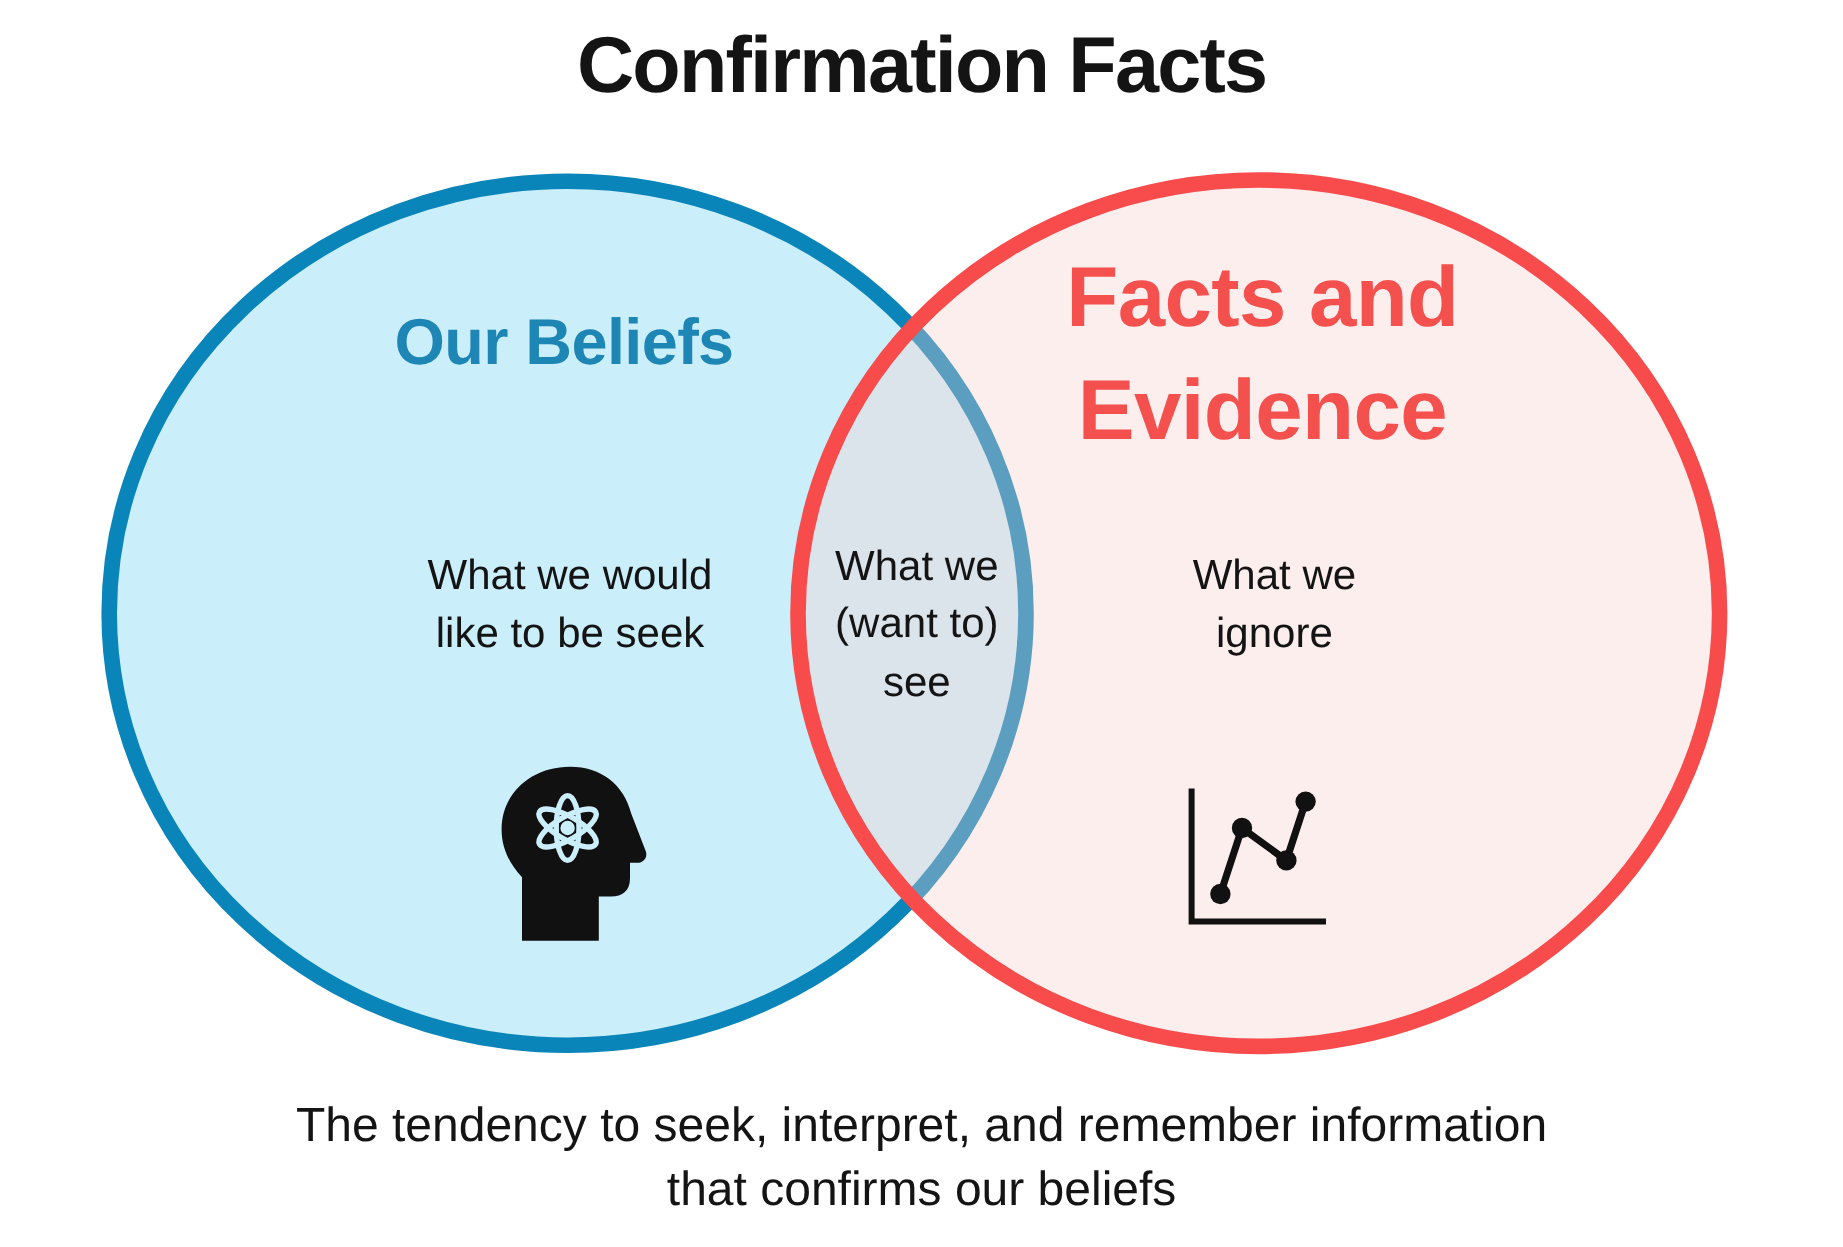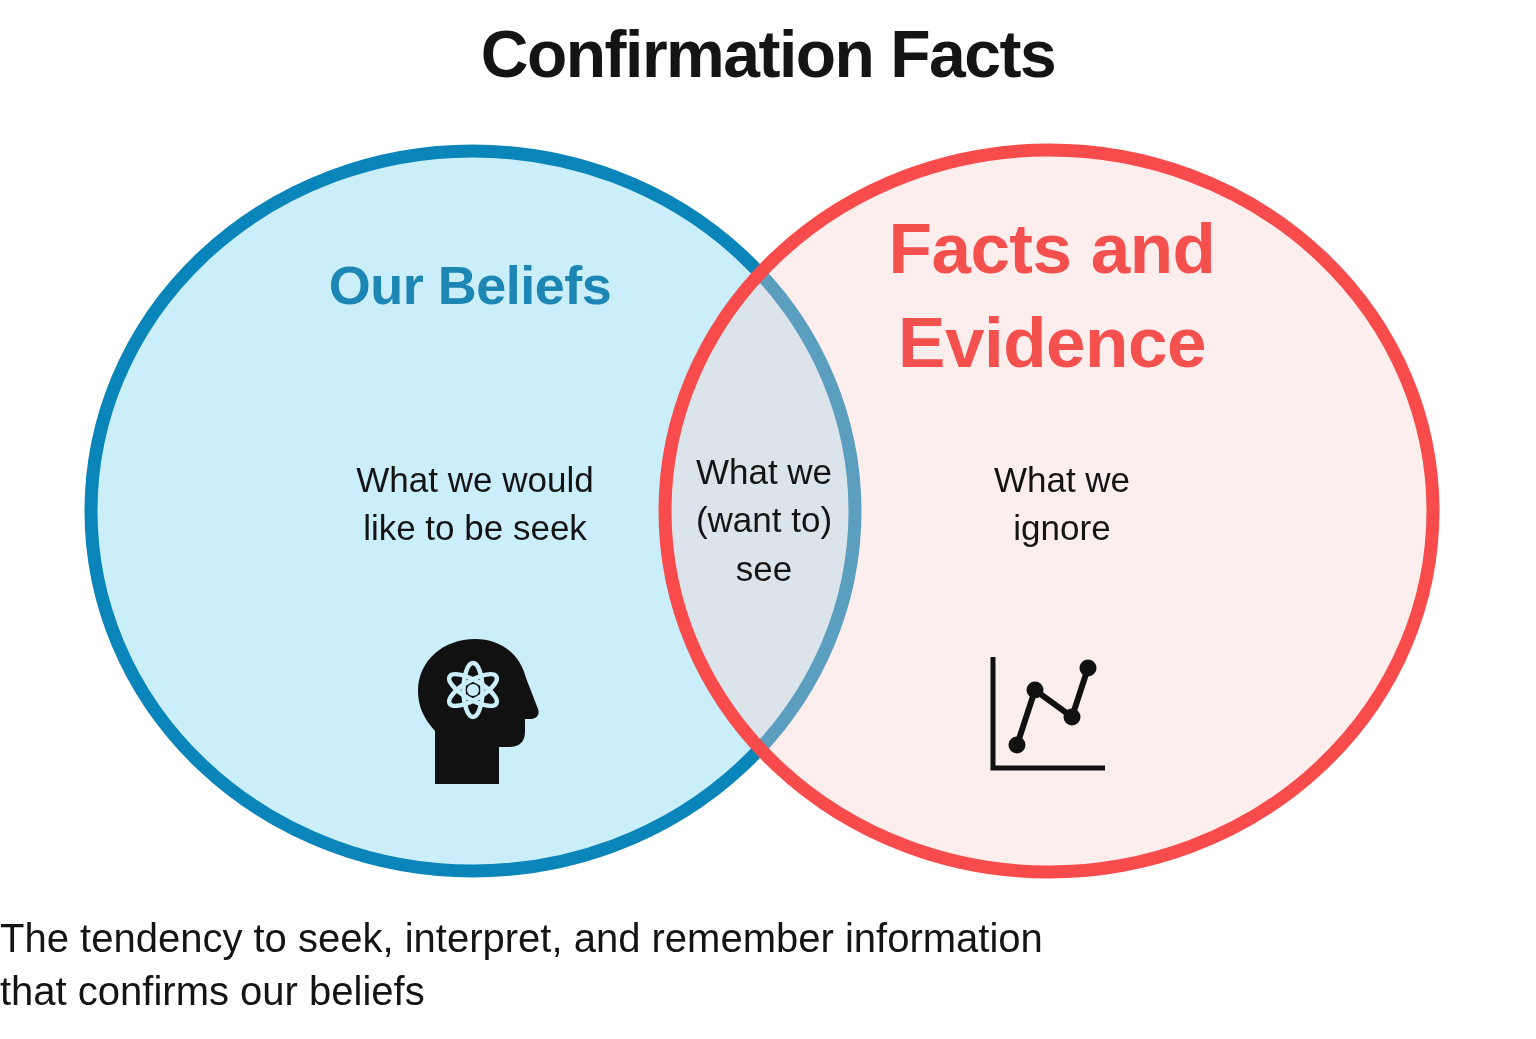--- a/index.html
+++ b/index.html
@@ -48,20 +48,21 @@
     color: var(--text_black, #141414);
   }
   .note-left  { left: 175px; top: 456px; width: 600px; }
   .note-mid   { left: 614px; top: 448px; width: 300px; }
   .note-right { left: 812px; top: 456px; width: 500px; }
 
   .caption {
     position: absolute;
     left: 0; top: 912px;
     width: 100%;
+    text-align: center;
     font-size: 40px;
     line-height: 1.32;
     white-space: pre-line;
     color: var(--text_black, #141414);
   }
 
   .icon-head  { position: absolute; left: 413px; top: 636px; }
   .icon-chart { position: absolute; left: 988px; top: 652px; }
   .head-fill { fill: var(--icon_black, #111111); }
   .atom-stroke { stroke: var(--blue_fill, #cbeefb); stroke-width: 4.5; fill: none; }

